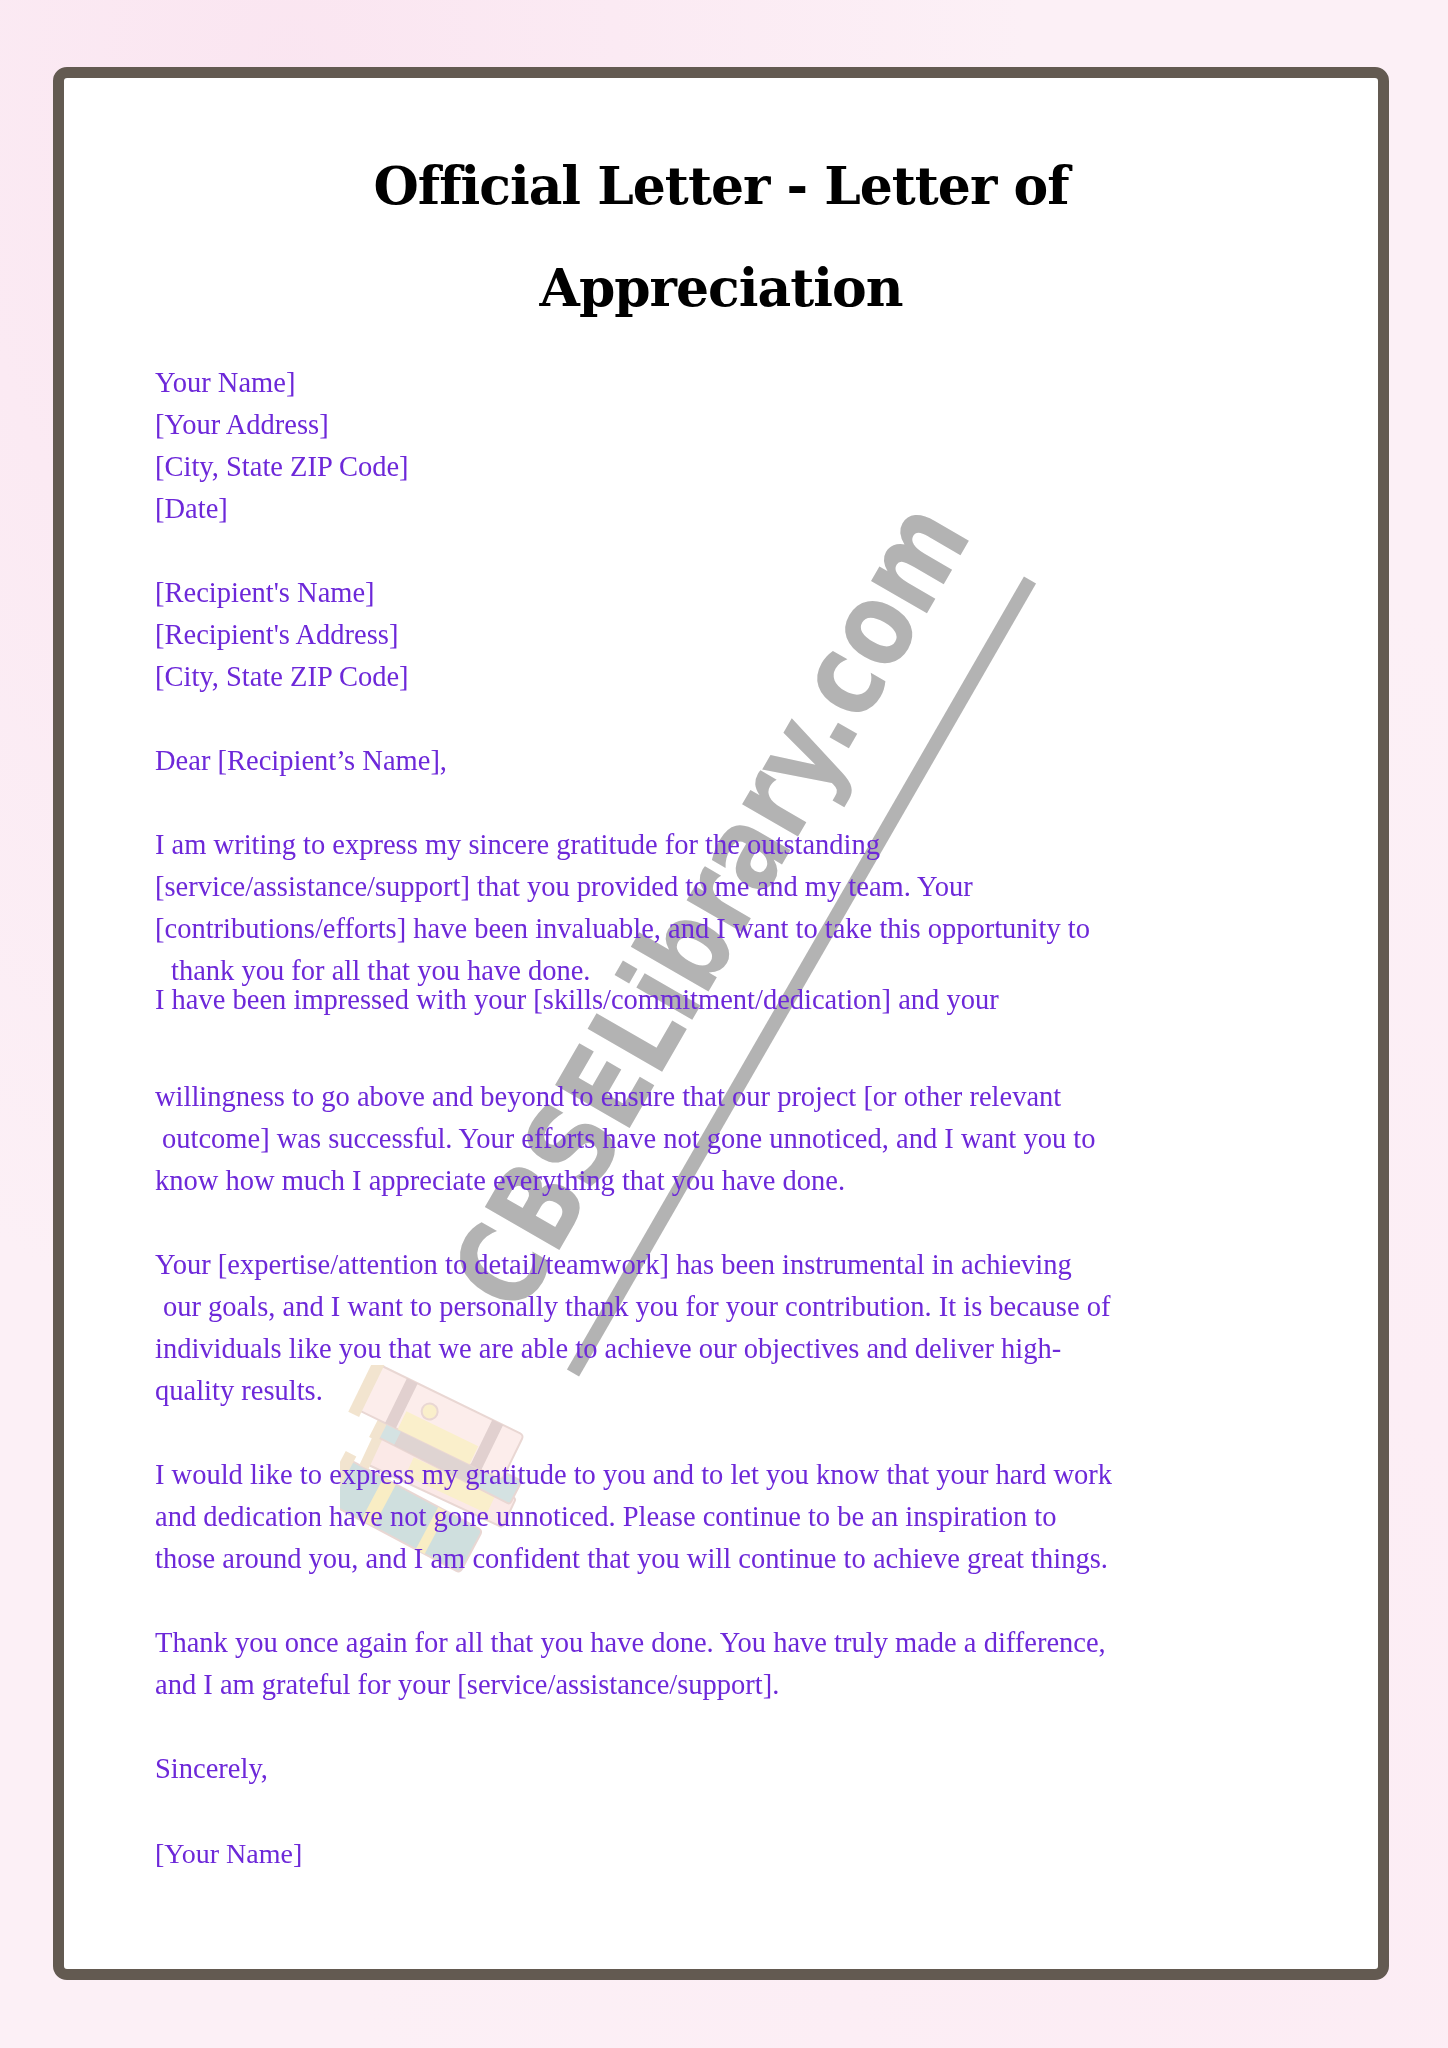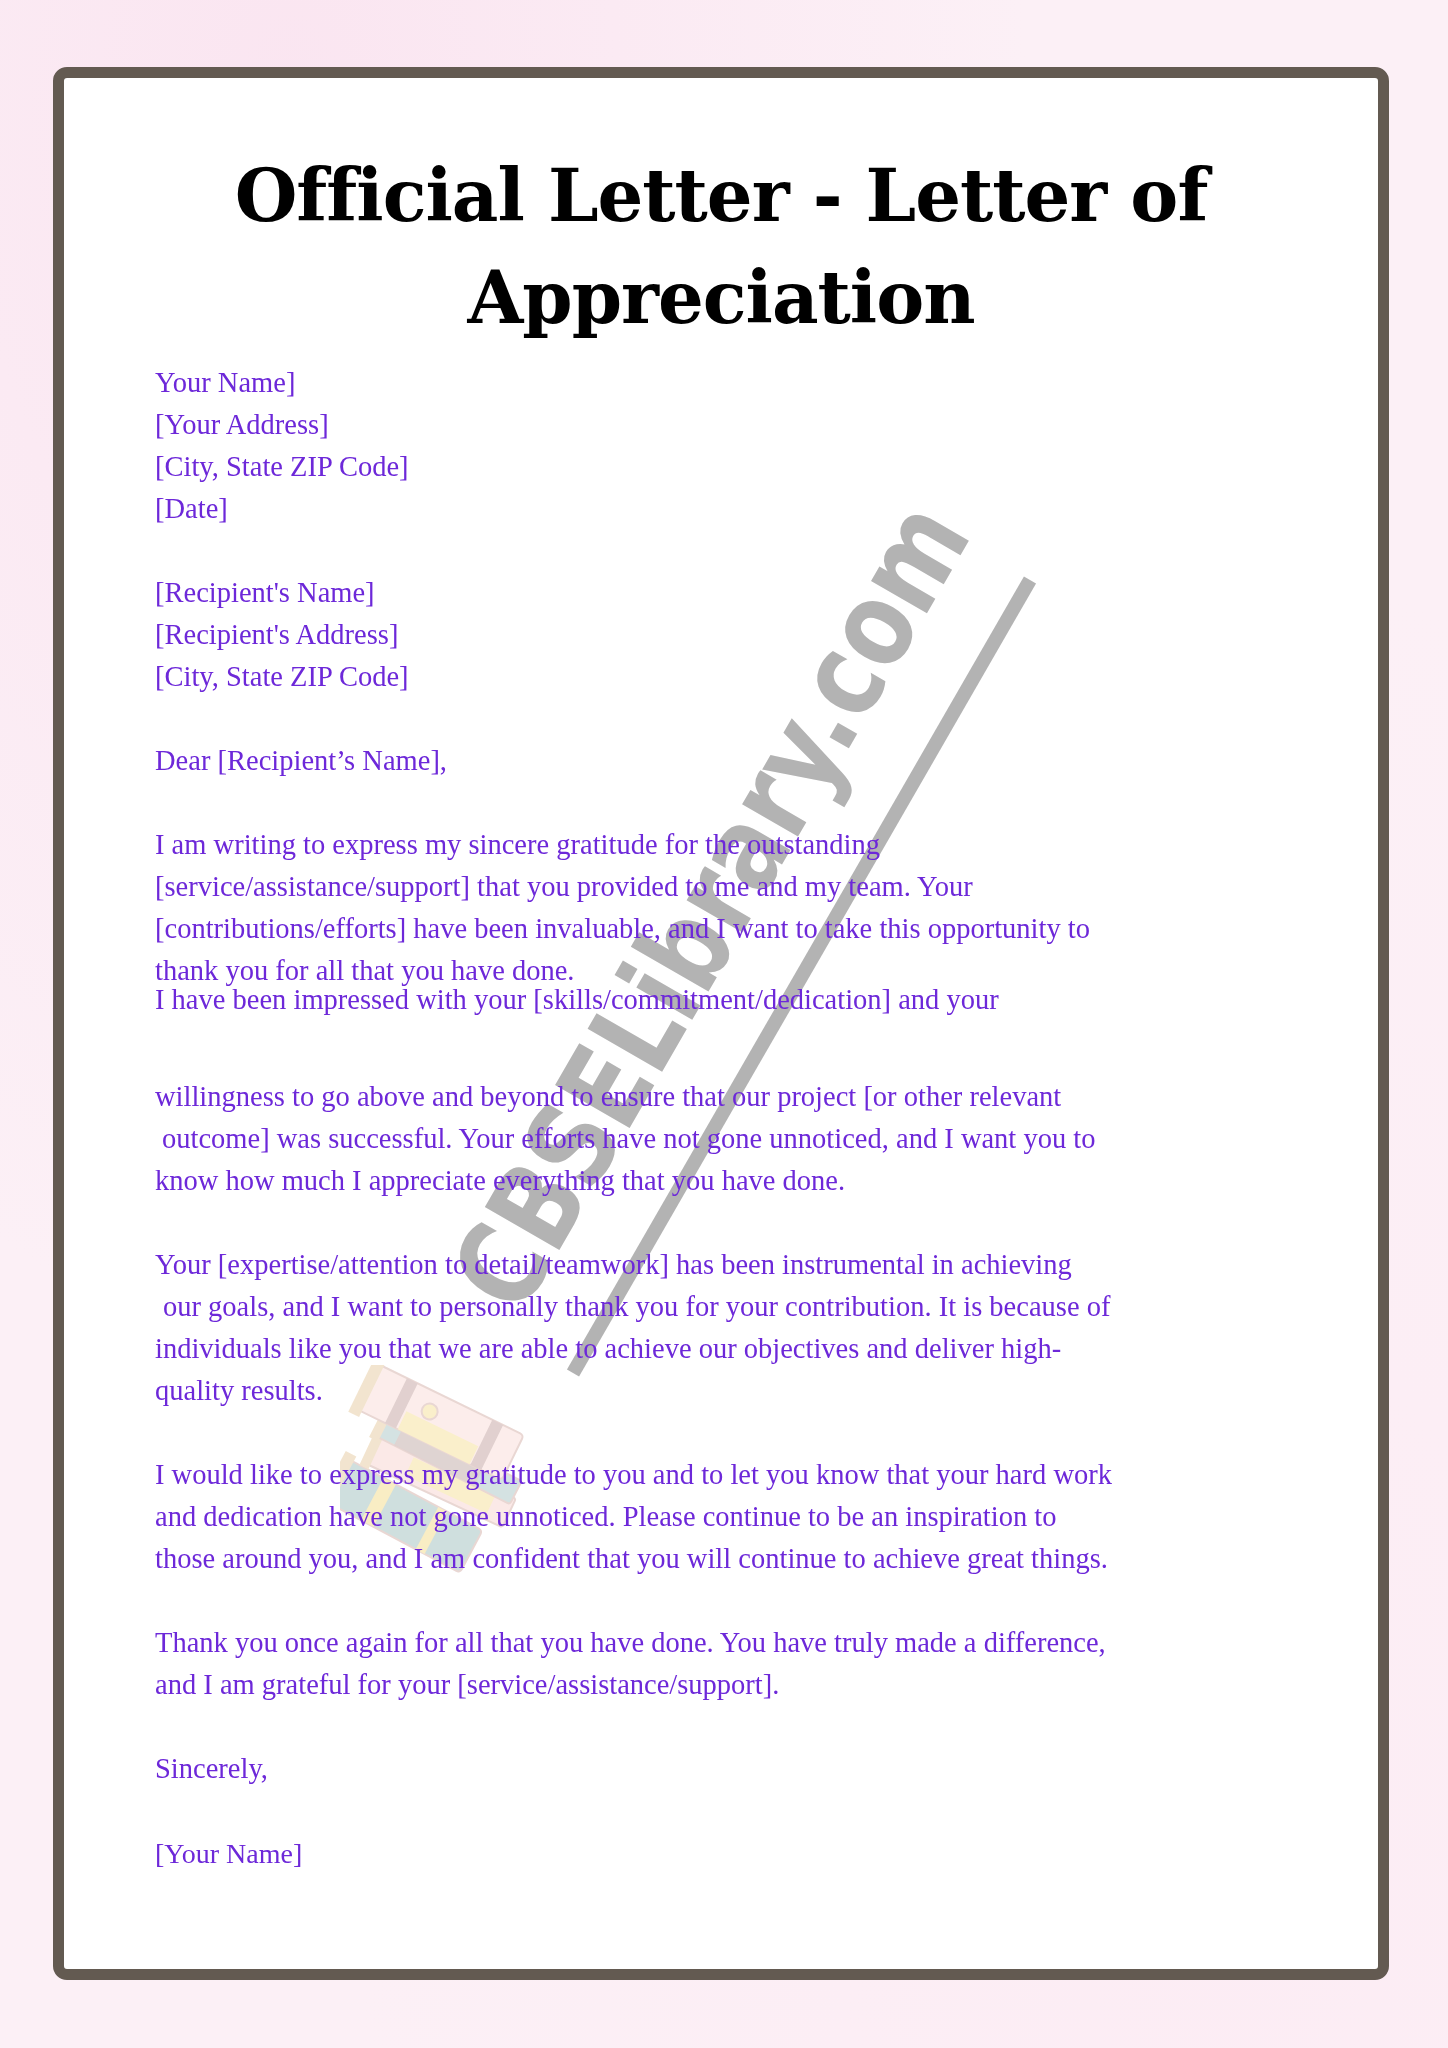--- a/index.html
+++ b/index.html
@@ -24,21 +24,21 @@
     position: absolute; left: 0; top: 0; width: 1448px; height: 2048px;
     pointer-events: none;
   }
   .books {
     position: absolute; left: 340px; top: 1365px; width: 210px; height: 225px;
     opacity: 0.55;
   }
   .title {
     position: absolute; left: 53px; width: 1336px; text-align: center;
     font-family: "DejaVu Serif", serif; font-weight: bold;
-    font-size: 72px; color: #000; letter-spacing: -1px;
+    font-size: 52px; color: #000; letter-spacing: -1px;
     white-space: nowrap; line-height: 1;
   }
   .line {
     position: absolute; left: 155px; white-space: nowrap;
     font-family: "Liberation Serif", "DejaVu Serif", serif;
     font-size: 28.5px; color: #6d28d9; line-height: 1;
   }
   .line.small { font-size: 28px; }
 </style>
 </head>
@@ -96,21 +96,21 @@
 
 <div class="line" style="top:579px;">[Recipient's Name]</div>
 <div class="line" style="top:621px;">[Recipient's Address]</div>
 <div class="line" style="top:663px;">[City, State ZIP Code]</div>
 
 <div class="line" style="top:747px;">Dear [Recipient’s Name],</div>
 
 <div class="line" style="top:831px;">I am writing to express my sincere gratitude for the outstanding</div>
 <div class="line" style="top:873px;">[service/assistance/support] that you provided to me and my team. Your</div>
 <div class="line" style="top:915px;">[contributions/efforts] have been invaluable, and I want to take this opportunity to</div>
-<div class="line" style="top:957px;">thank you for all that you have done.</div>
+<div class="line" style="top:957px;margin-left:16px;">thank you for all that you have done.</div>
 
 <div class="line" style="top:986px;">I have been impressed with your [skills/commitment/dedication] and your</div>
 <div class="line" style="top:1083px;">willingness to go above and beyond to ensure that our project [or other relevant</div>
 <div class="line" style="top:1125px;margin-left:7px;">outcome] was successful. Your efforts have not gone unnoticed, and I want you to</div>
 <div class="line" style="top:1167px;">know how much I appreciate everything that you have done.</div>
 
 <div class="line" style="top:1251px;">Your [expertise/attention to detail/teamwork] has been instrumental in achieving</div>
 <div class="line" style="top:1293px;margin-left:8px;">our goals, and I want to personally thank you for your contribution. It is because of</div>
 <div class="line" style="top:1335px;">individuals like you that we are able to achieve our objectives and deliver high-</div>
 <div class="line" style="top:1377px;">quality results.</div>

